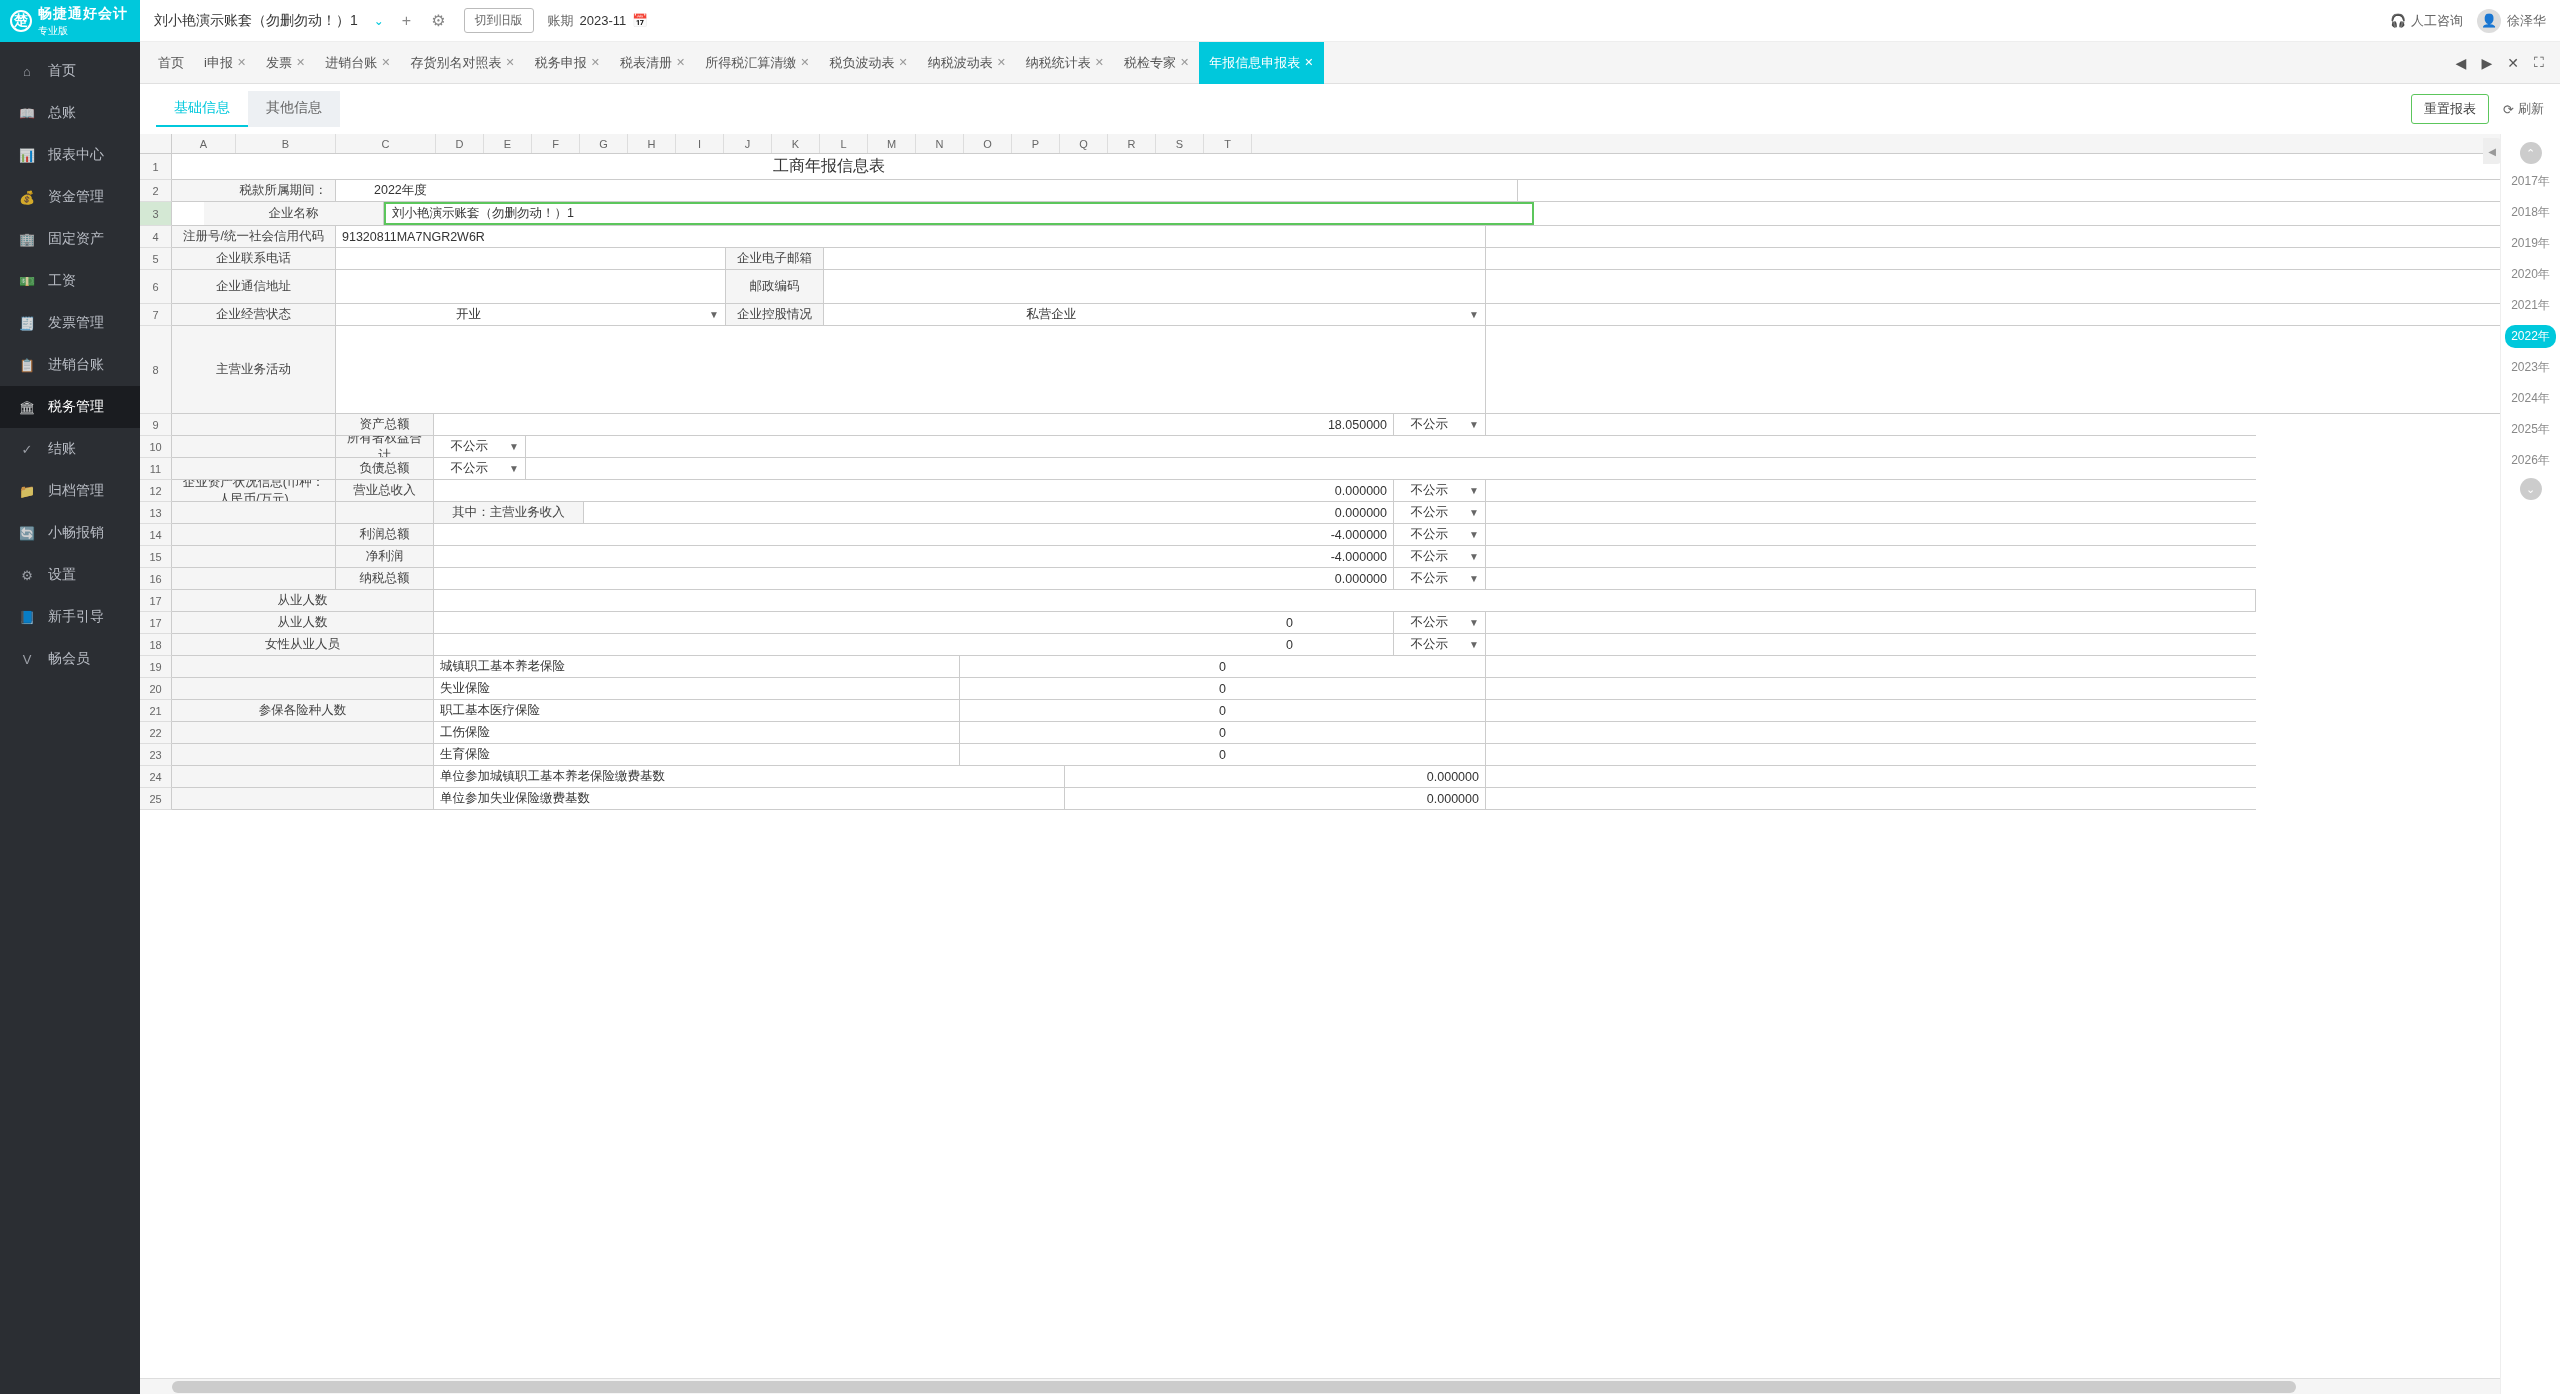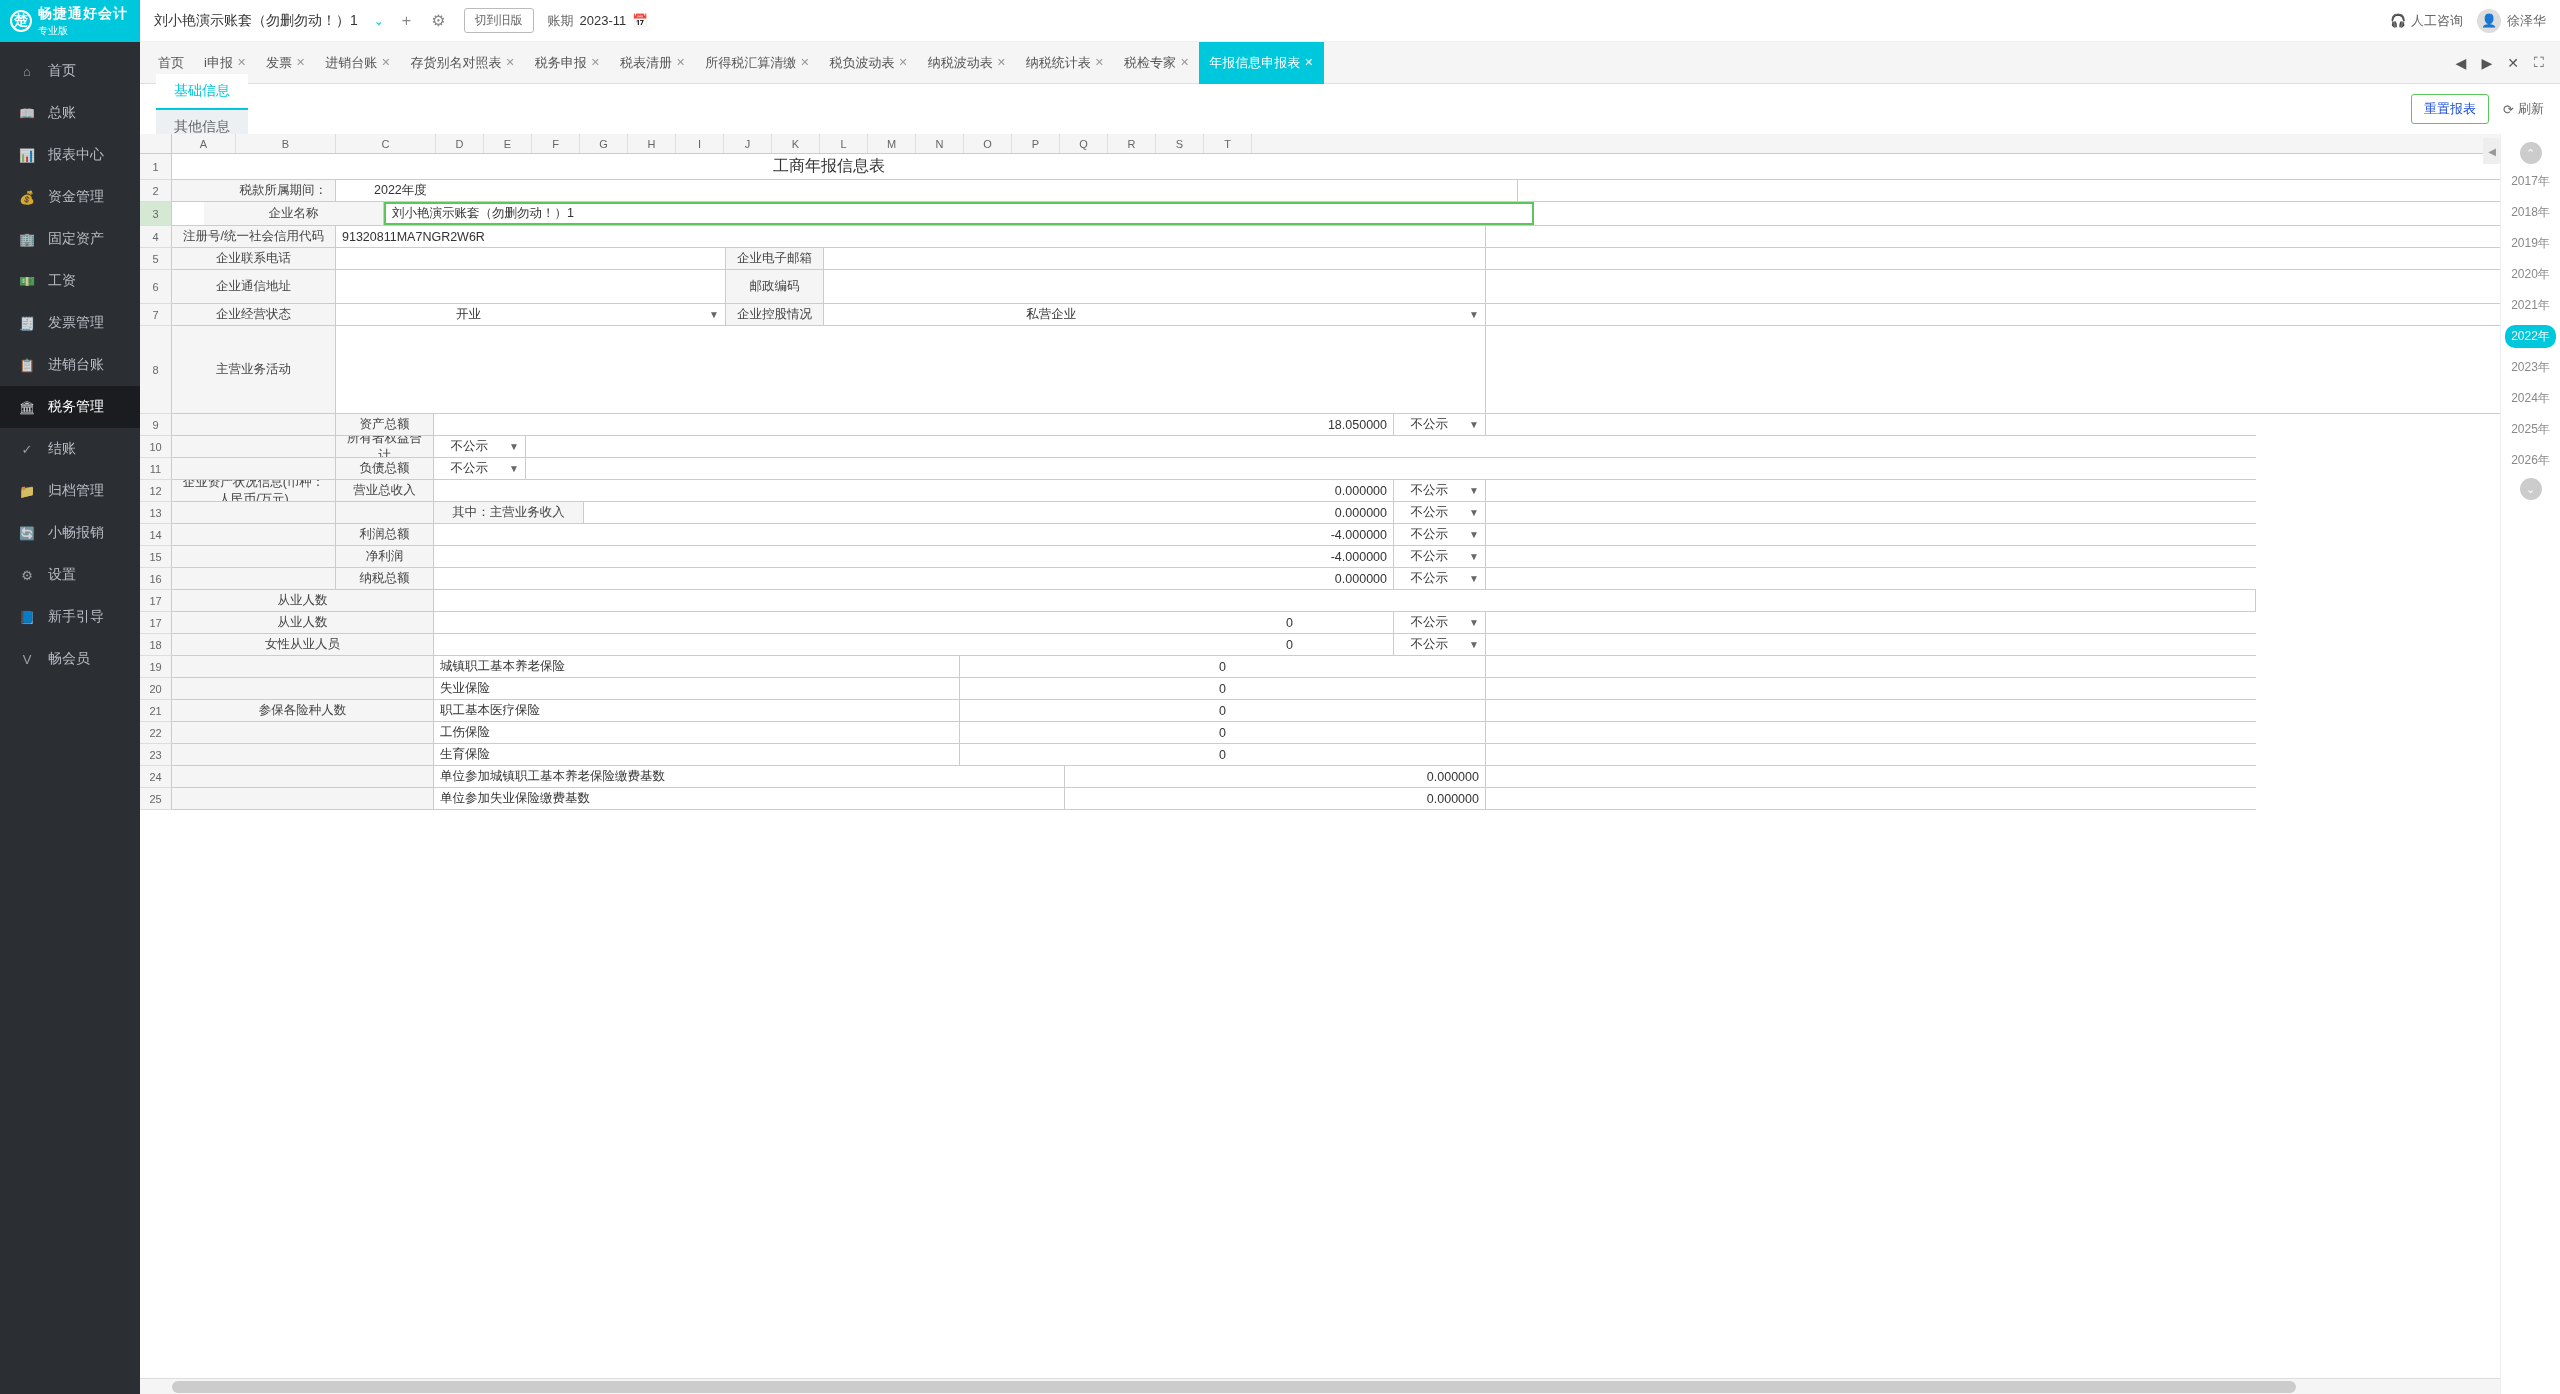--- a/index.html
+++ b/index.html
@@ -40,25 +40,25 @@
 .tabs { display: flex; flex: 1; min-width: 0; align-items: center; }
 .tab { display: flex; align-items: center; padding: 0 10px; height: 42px; cursor: pointer; color: #555; font-size: 13px; white-space: nowrap; }
 .tab-close { margin-left: 4px; color: #999; font-size: 11px; cursor: pointer; }
 .tab.active { background: #00c8dc; color: #fff; }
 .tab.active .tab-close { color: #fff; }
 .tabbar-ctrl { display: flex; align-items: center; }
 .tabbar-btn { width: 26px; height: 26px; display: flex; align-items: center; justify-content: center; cursor: pointer; color: #555; font-size: 14px; }
 
 
 .toolbar { height: 50px; display: flex; align-items: center; padding: 0 16px; }
-.sub-tabs { display: flex; flex-direction: column; }
+.sub-tabs { display: flex; }
 .sub-tab { padding: 8px 18px; cursor: pointer; color: #666; font-size: 14px; background: #edf0f3; }
 .sub-tab.active { color: #00c8dc; background: #fff; border-bottom: 2px solid #00c8dc; }
 .toolbar-right { margin-left: auto; display: flex; align-items: center; gap: 14px; }
-.reset-btn { border: 1px solid #5cc65c; color: #1d4ed8; padding: 5px 12px; border-radius: 3px; cursor: pointer; font-size: 13px; }
+.reset-btn { border: 1px solid #5cc65c; color: #404040; padding: 5px 12px; border-radius: 3px; cursor: pointer; font-size: 13px; }
 .refresh-btn { color: #666; cursor: pointer; font-size: 13px; display: flex; align-items: center; }
 
 
 .sheet-wrap { flex: 1; position: relative; display: flex; min-height: 0; }
 .sheet-main { flex: 1; display: flex; flex-direction: column; min-width: 0; position: relative; }
 .right-dock { width: 60px; border-left: 1px solid #eee; padding: 8px 4px; display: flex; flex-direction: column; align-items: center; gap: 6px; background: #fff; }
 .dock-toggle { width: 18px; height: 26px; background: #eee; border-radius: 0 4px 4px 0; display: flex; align-items: center; justify-content: center; color: #999; cursor: pointer; font-size: 10px; position: absolute; left: -18px; top: 4px; }
 .dock-arrow { width: 22px; height: 22px; border-radius: 50%; background: #ccc; display: flex; align-items: center; justify-content: center; color: #fff; cursor: pointer; font-size: 11px; }
 .year-pill { padding: 3px 6px; font-size: 12px; color: #888; cursor: pointer; border-radius: 10px; }
 .year-pill.active { background: #00c8dc; color: #fff; }

